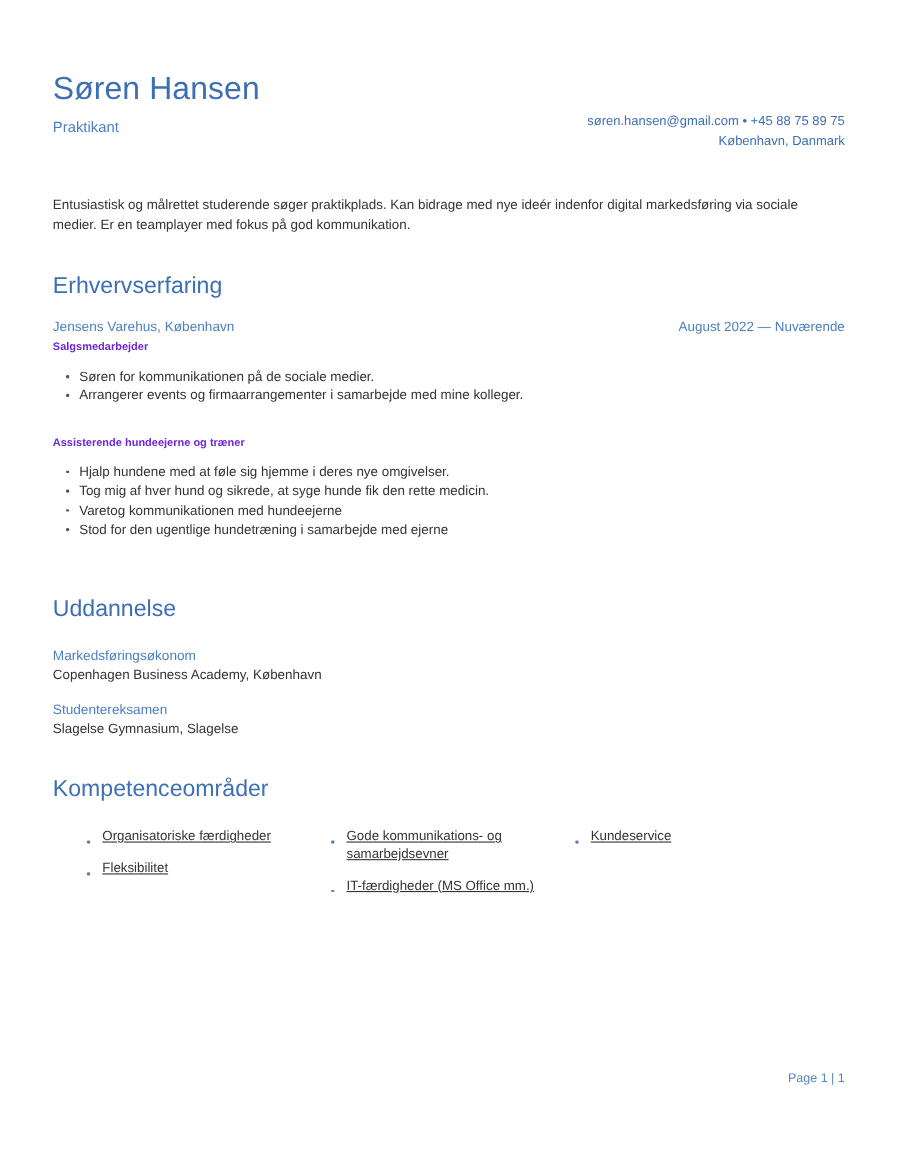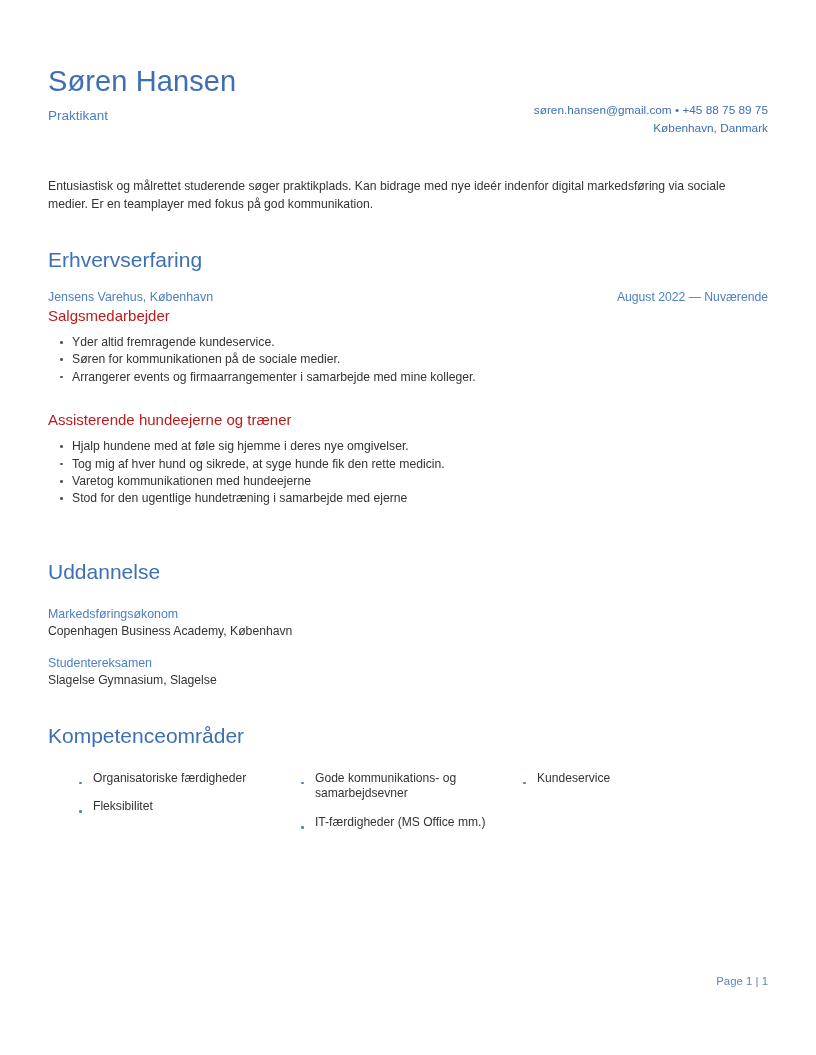--- a/index.html
+++ b/index.html
@@ -91,24 +91,25 @@
     line-height: 17px;
     color: #4d7fc0;
   }
   .entry-date {
     font-size: 12.2px;
     line-height: 17px;
     color: #4d7fc0;
     white-space: nowrap;
   }
   .entry-title {
-    font-size: 15px;
-    line-height: 17px;
-    color: #b91c1c;
+    font-size: 10px;
+    line-height: 17px;
+    color: #6d28d9;
     margin-top: 1px;
+    font-weight: bold;
   }
   .entry-bullets {
     list-style: none;
     margin: 10px 0 0 0;
     padding: 0;
   }
   .entry-bullets li {
     position: relative;
     padding-left: 24px;
     font-size: 12.2px;
@@ -157,20 +158,21 @@
     margin: 0;
     padding: 0;
   }
   .skills-col li {
     position: relative;
     padding-left: 23px;
     font-size: 12.1px;
     line-height: 15.6px;
     color: #333333;
     margin-bottom: 13px;
+    text-decoration: underline;
   }
   .skills-col li::before {
     content: "";
     position: absolute;
     left: 9px;
     top: 11px;
     width: 2.6px;
     height: 2.6px;
     background: #4d7fc0;
     border-radius: 50%;
@@ -207,21 +209,20 @@
   <div class="section exp-section">
     <h2 class="section-title">Erhvervserfaring</h2>
 
     <div class="entry">
       <div class="entry-head">
         <span class="entry-org">Jensens Varehus, København</span>
         <span class="entry-date">August 2022 — Nuværende</span>
       </div>
       <div class="entry-title">Salgsmedarbejder</div>
       <ul class="entry-bullets">
-        <li>Yder altid fremragende kundeservice.</li>
         <li>Søren for kommunikationen på de sociale medier.</li>
         <li>Arrangerer events og firmaarrangementer i samarbejde med mine kolleger.</li>
       </ul>
     </div>
 
     <div class="entry" style="margin-top:26px;">
       <div class="entry-title">Assisterende hundeejerne og træner</div>
       <ul class="entry-bullets">
         <li>Hjalp hundene med at føle sig hjemme i deres nye omgivelser.</li>
         <li>Tog mig af hver hund og sikrede, at syge hunde fik den rette medicin.</li>

